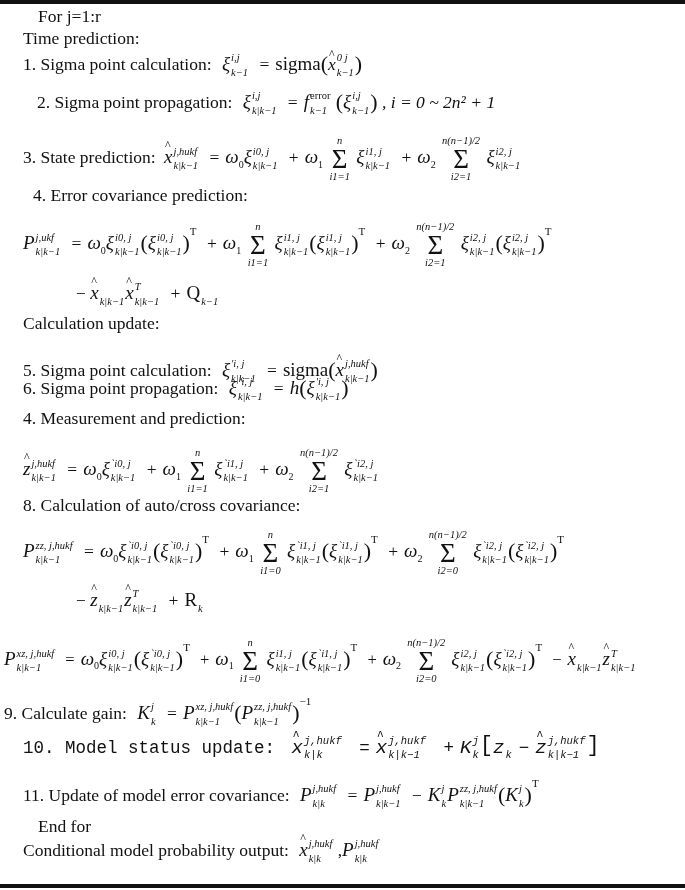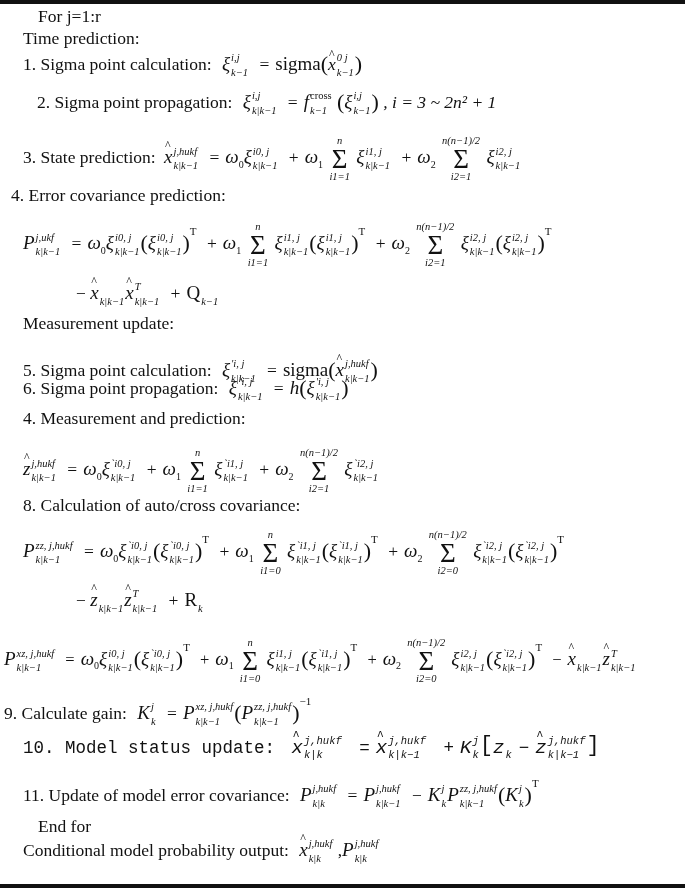--- a/index.html
+++ b/index.html
@@ -49,28 +49,28 @@
 </div>
 
 <div class="line" style="left:23px;top:92px;margin-left:14px;">
   <span>2. Sigma point propagation:</span>
   <span style="margin-left:6px;">
     <span class="m big">ξ</span><span class="ss m">
         <span class="sup">i,j</span>
         <span class="sub">k|k−1</span>
       </span>
     <span class="op">=</span><span class="m big">f</span><span class="ss">
-        <span class="sup">cross</span>
+        <span class="sup">error</span>
         <span class="sub m">k−1</span>
       </span>
     <span class="paren-s">(</span><span class="m big">ξ</span><span class="ss m">
         <span class="sup">i,j</span>
         <span class="sub">k−1</span>
       </span><span class="paren-s">)</span>
-    <span class="m">, i = 3 ~ 2n² + 1</span>
+    <span class="m">, i = 0 ~ 2n² + 1</span>
   </span>
 </div>
 
 <div class="line" style="left:23px;top:136px;">
   <span>3. State prediction:</span>
   <span style="margin-left:4px;">
     <span class="m hat big">x</span><span class="ss m">
         <span class="sup">j,hukf</span>
         <span class="sub">k|k−1</span>
       </span>
@@ -94,21 +94,21 @@
         <span class="sym">Σ</span>
         <span class="bot">i2=1</span>
       </span>
     <span class="m big">ξ</span><span class="ss m">
         <span class="sup">i2, j</span>
         <span class="sub">k|k−1</span>
       </span>
   </span>
 </div>
 
-<div class="line" style="left:11px;top:187px;">4. Error covariance prediction:</div>
+<div class="line" style="left:33px;top:187px;">4. Error covariance prediction:</div>
 <div class="line" style="left:23px;top:222px;">
   <span class="m big">P</span><span class="ss m">
       <span class="sup">j,ukf</span>
       <span class="sub">k|k−1</span>
     </span>
   <span class="op">=</span><span class="m big">ω</span><sub style="font-size:10px">0</sub><span class="m big">ξ</span><span class="ss m">
       <span class="sup">i0, j</span>
       <span class="sub">k|k−1</span>
     </span><span class="paren-s">(</span><span class="m big">ξ</span><span class="ss m">
       <span class="sup">i0, j</span>
@@ -148,21 +148,21 @@
     </span><span class="m hat big">x</span><span class="ss m">
       <span class="sup">T</span>
       <span class="sub">k|k−1</span>
     </span>
   <span class="op">+</span><span class="big">Q</span><span class="ss m">
       <span class="sup">&nbsp;</span>
       <span class="sub">k−1</span>
     </span>
 </div>
 
-<div class="line" style="left:23px;top:315px;">Measurement update:</div>
+<div class="line" style="left:23px;top:315px;">Calculation update:</div>
 
 <div class="line" style="left:23px;top:340px;margin-top:20px;">
   <span>5. Sigma point calculation:</span>
   <span style="margin-left:6px;">
     <span class="m big">ξ</span><span class="ss m">
         <span class="sup">'i, j</span>
         <span class="sub">k|k−1</span>
       </span>
     <span class="op">=</span><span class="big">sigma</span><span class="paren-s">(</span><span class="m hat big">x</span><span class="ss m">
         <span class="sup">j,hukf</span>

